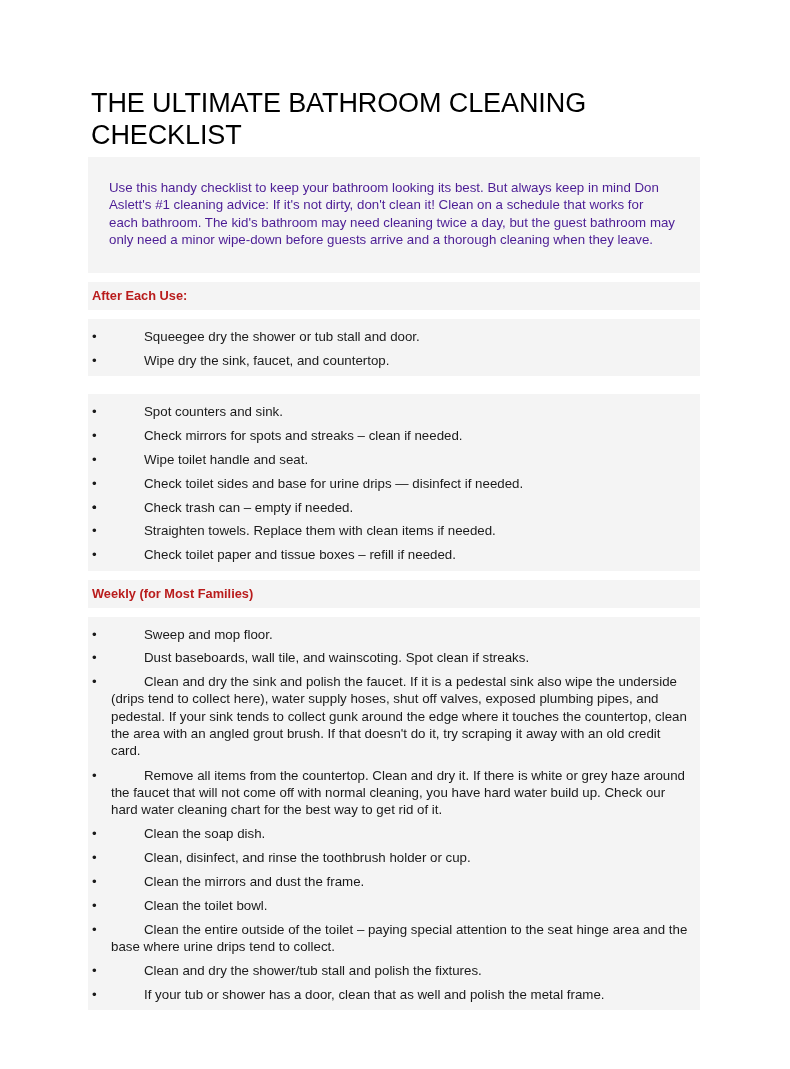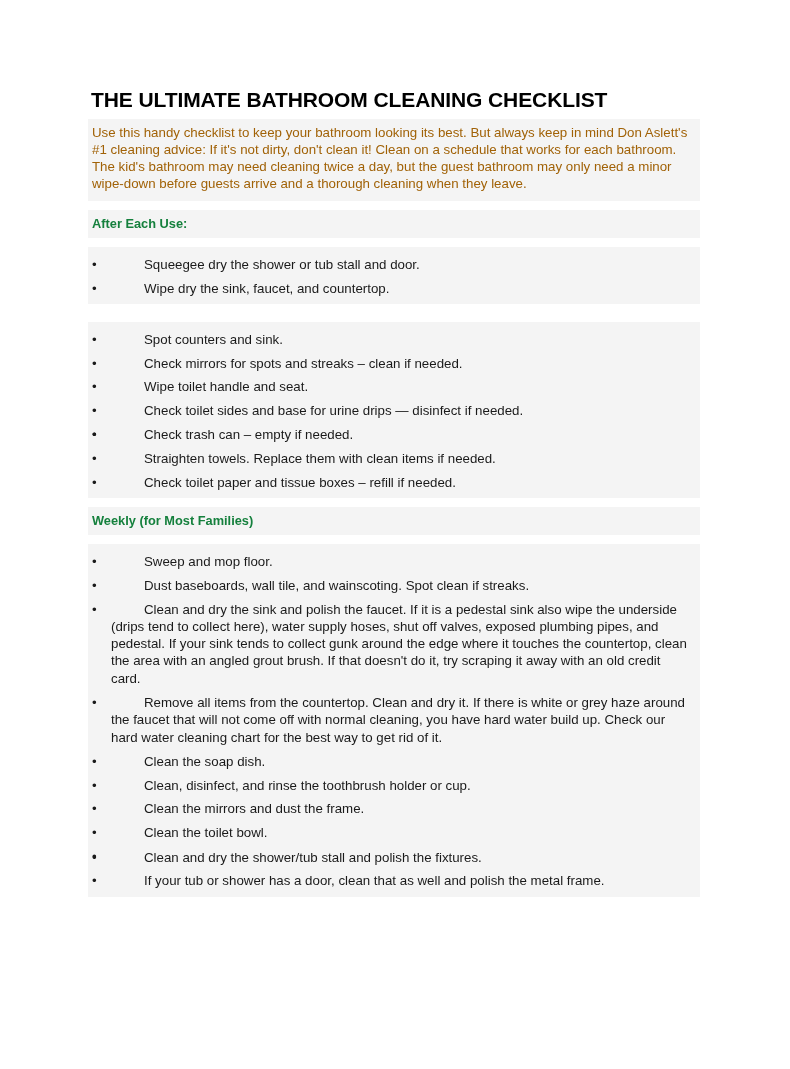--- a/index.html
+++ b/index.html
@@ -24,22 +24,22 @@
 
   .content {
     position: absolute;
     left: 88px;
     top: 88px;
     width: 612px;
   }
 
   
   .doc-title {
-    font-size: 21px;
-    font-weight: bold;
+    font-size: 27px;
+    font-weight: normal;
     line-height: 1.17;
     color: #000000;
     letter-spacing: -0.1px;
     margin: 0 0 6px 3px;
     padding: 0;
   }
 
   
   .shade {
     background: #f4f4f4;
@@ -50,30 +50,30 @@
     background: #ffffff;
   }
 
   
   .intro-block {
     padding: 5px 8px 8px 4px;
   }
   .intro-text {
     font-size: 13.3px;
     line-height: 17.3px;
-    color: #a16207;
-    margin: 0;
+    color: #4c1d95;
+    margin: 17px;
   }
 
   
   .section-heading {
     font-size: 12.8px;
     font-weight: bold;
     line-height: 17px;
-    color: #15803d;
+    color: #b91c1c;
     padding: 5px 8px 6px 4px;
     margin: 0;
   }
 
   
   .list-block {
     padding: 9px 8px 7px 4px;
   }
 
   ul.bullets {
@@ -155,21 +155,21 @@
         <div class="shade list-block">
           <ul class="bullets">
             <li><span class="bullet-dot">•</span><span>Sweep and mop floor.</span></li>
             <li><span class="bullet-dot">•</span><span>Dust baseboards, wall tile, and wainscoting. Spot clean if streaks.</span></li>
             <li class="wide"><span class="bullet-dot">•</span><span>Clean and dry the sink and polish the faucet. If it is a pedestal sink also wipe the underside (drips tend to collect here), water supply hoses, shut off valves, exposed plumbing pipes, and pedestal. If your sink tends to collect gunk around the edge where it touches the countertop, clean the area with an angled grout brush. If that doesn't do it, try scraping it away with an old credit card.</span></li>
             <li class="wide"><span class="bullet-dot">•</span><span>Remove all items from the countertop. Clean and dry it. If there is white or grey haze around the faucet that will not come off with normal cleaning, you have hard water build up. Check our hard water cleaning chart for the best way to get rid of it.</span></li>
             <li><span class="bullet-dot">•</span><span>Clean the soap dish.</span></li>
             <li><span class="bullet-dot">•</span><span>Clean, disinfect, and rinse the toothbrush holder or cup.</span></li>
             <li><span class="bullet-dot">•</span><span>Clean the mirrors and dust the frame.</span></li>
             <li><span class="bullet-dot">•</span><span>Clean the toilet bowl.</span></li>
-            <li class="wide"><span class="bullet-dot">•</span></li>
+            <li class="wide"><span class="bullet-dot">•</span><span>Clean the entire outside of the toilet – paying special attention to the seat hinge area and the base where urine drips tend to collect.</span></li>
             <li><span class="bullet-dot">•</span><span>Clean and dry the shower/tub stall and polish the fixtures.</span></li>
             <li><span class="bullet-dot">•</span><span>If your tub or shower has a door, clean that as well and polish the metal frame.</span></li>
           </ul>
         </div>
       </div>
 
   </div>
 </div>
 
 </body></html>

